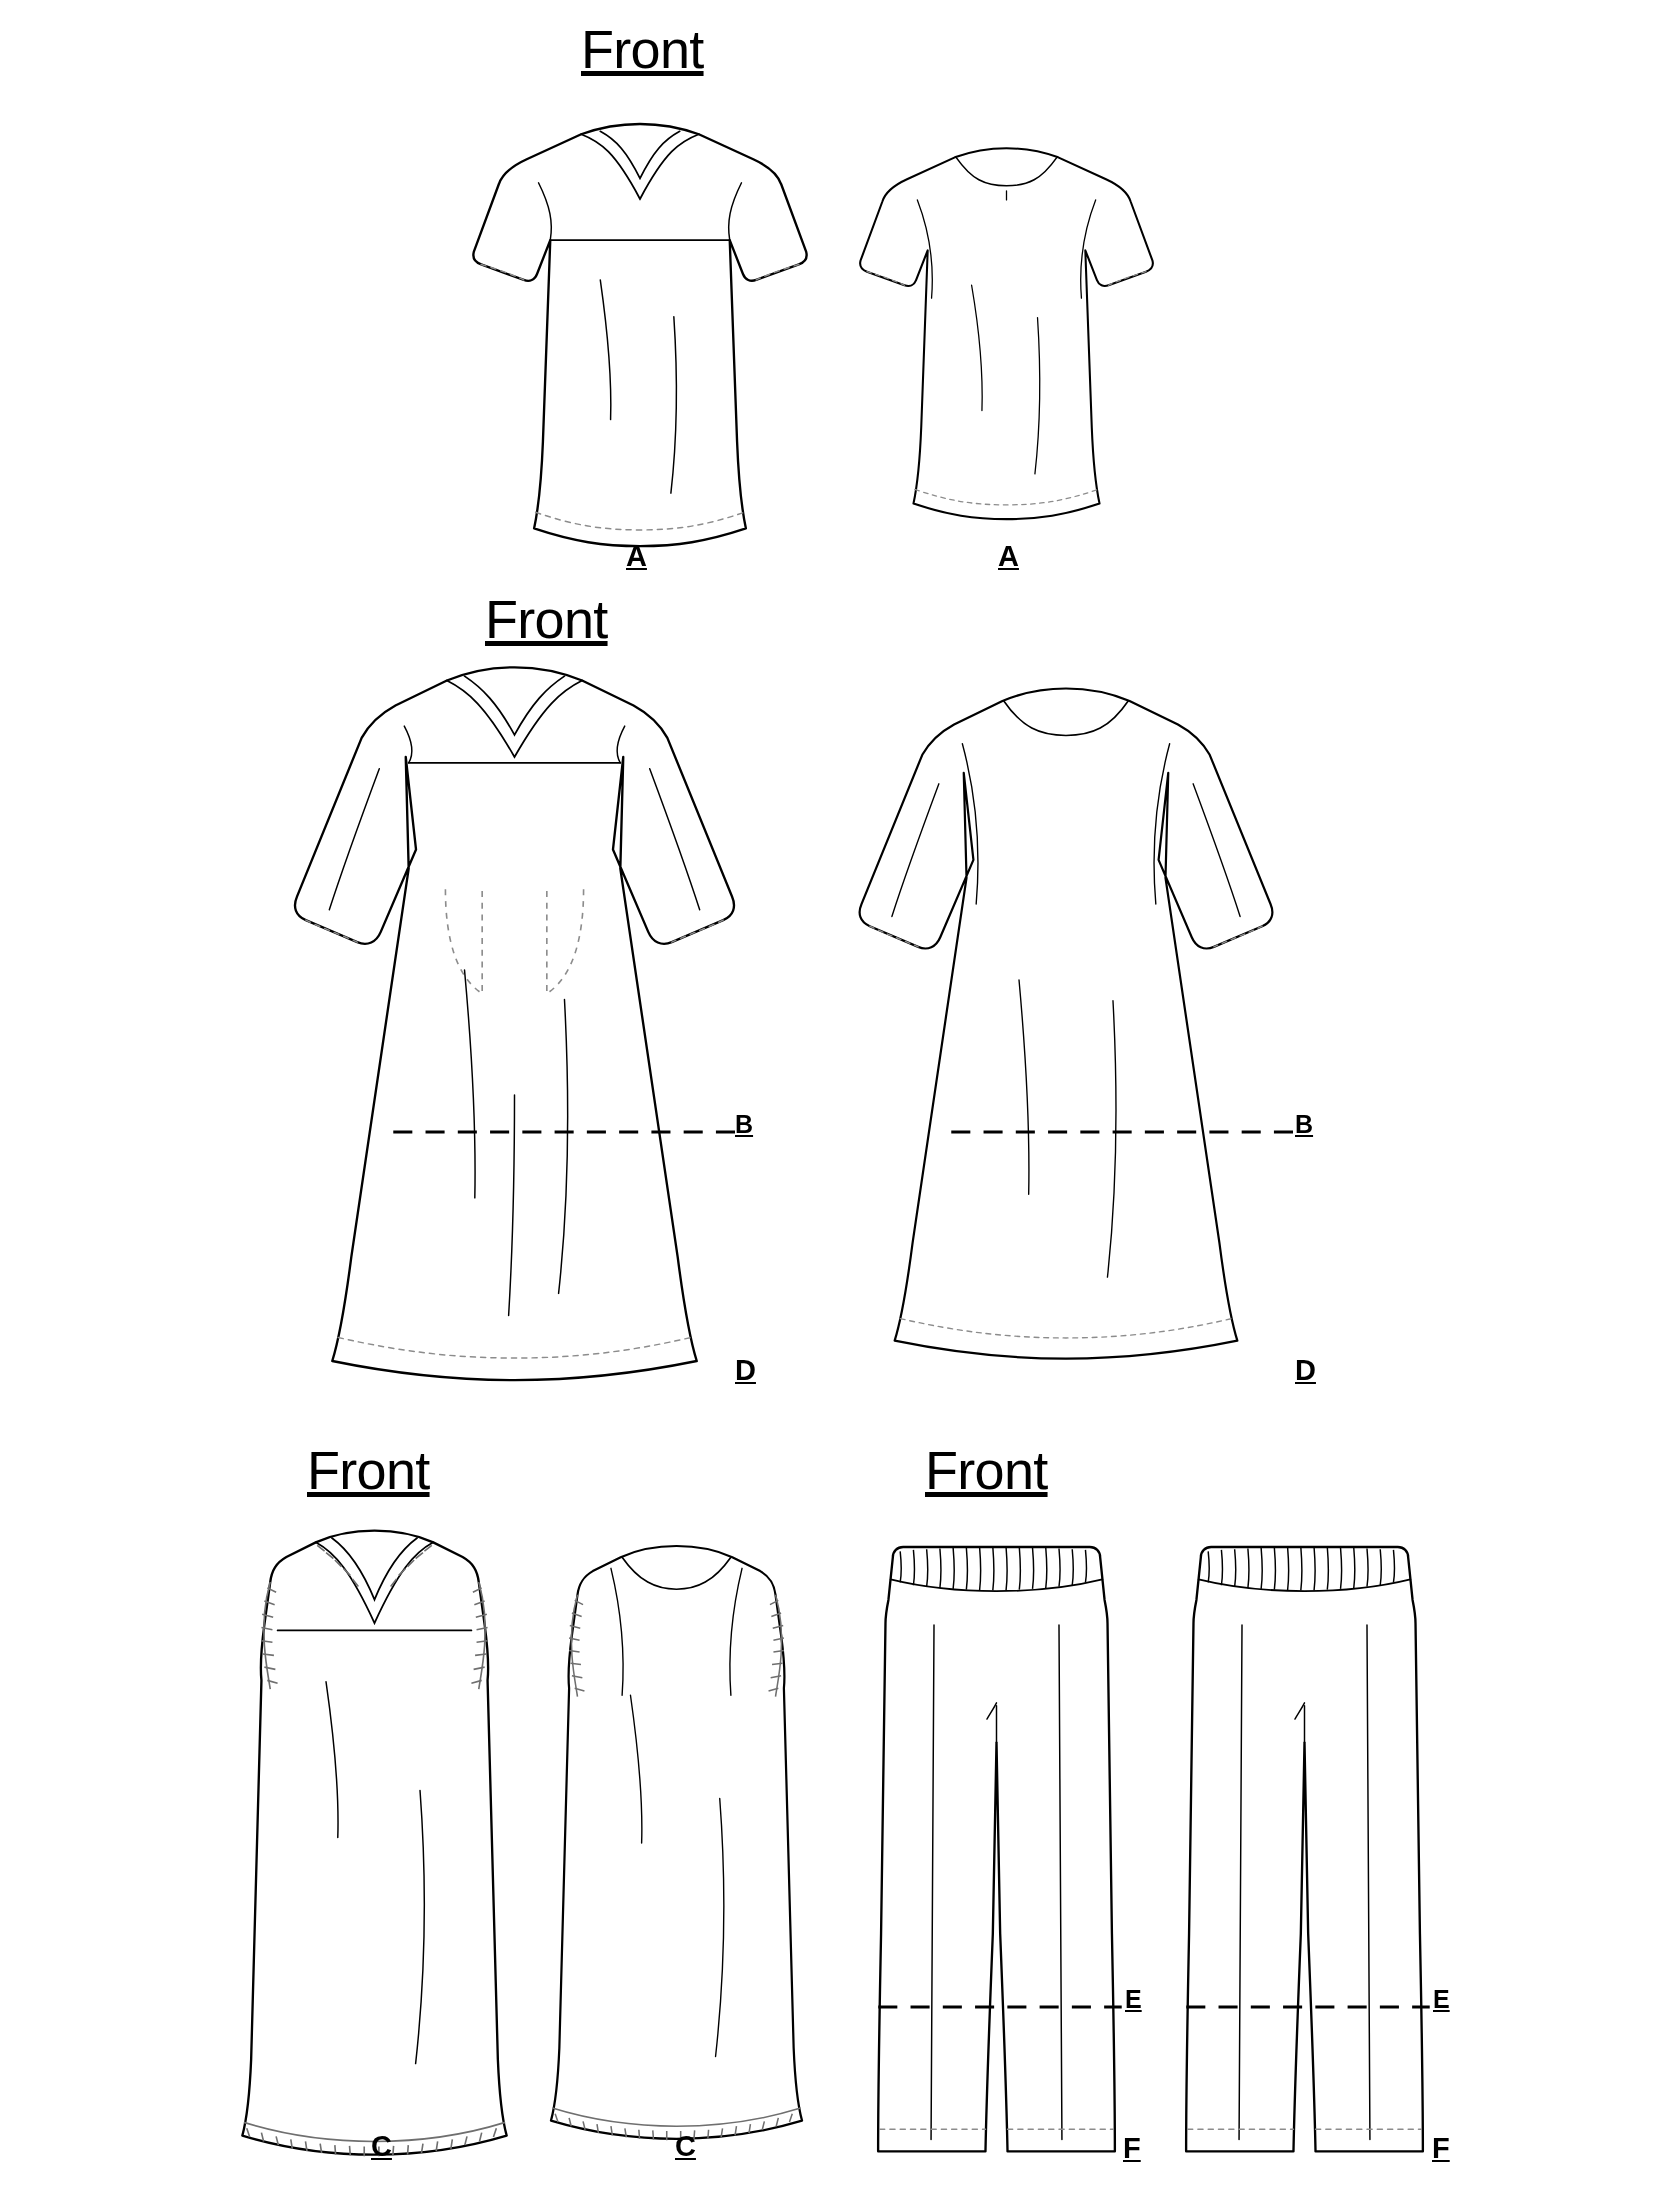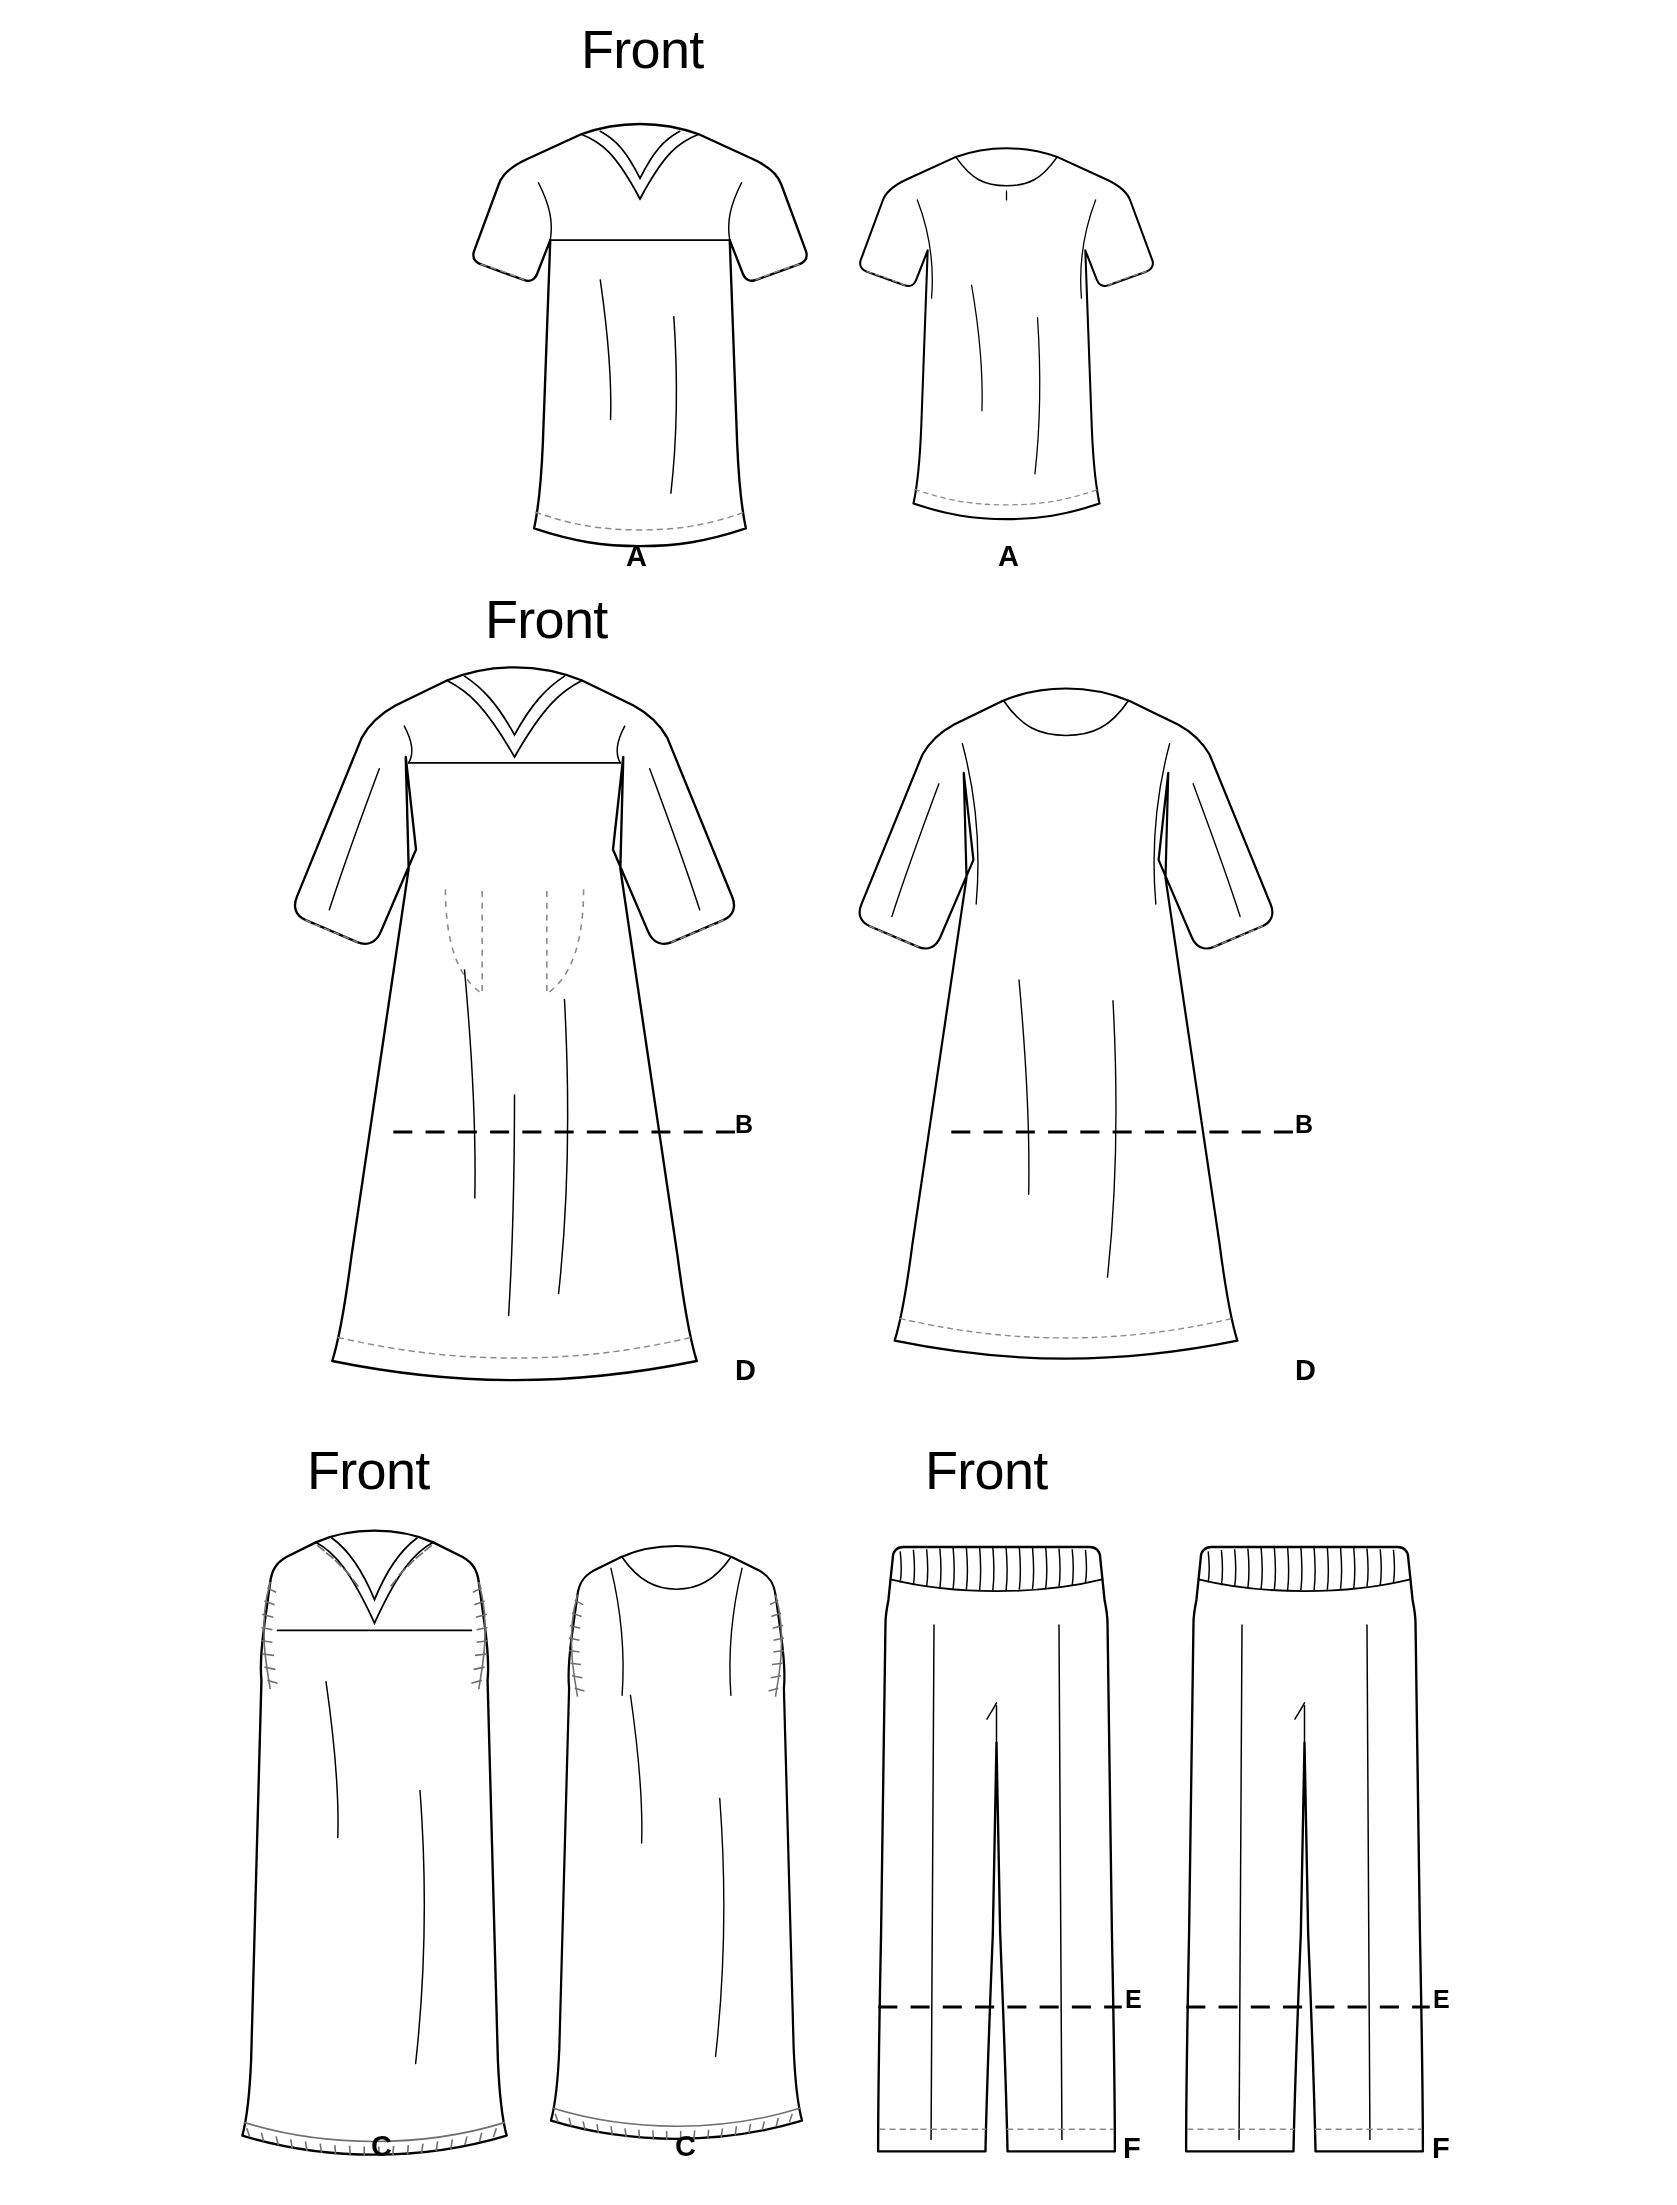--- a/index.html
+++ b/index.html
@@ -19,20 +19,21 @@
     position: absolute;
     left: 0; top: 0;
     width: 1677px;
     height: 2205px;
   }
   .label {
     position: absolute;
     font-family: "Liberation Sans", sans-serif;
     color: #000;
     white-space: nowrap;
+    text-decoration: underline;
   }
   .front-label {
     font-size: 54px;
     letter-spacing: -0.7px;
   }
   .view-letter {
     font-size: 29px;
     font-weight: bold;
   }
   .line-letter {

